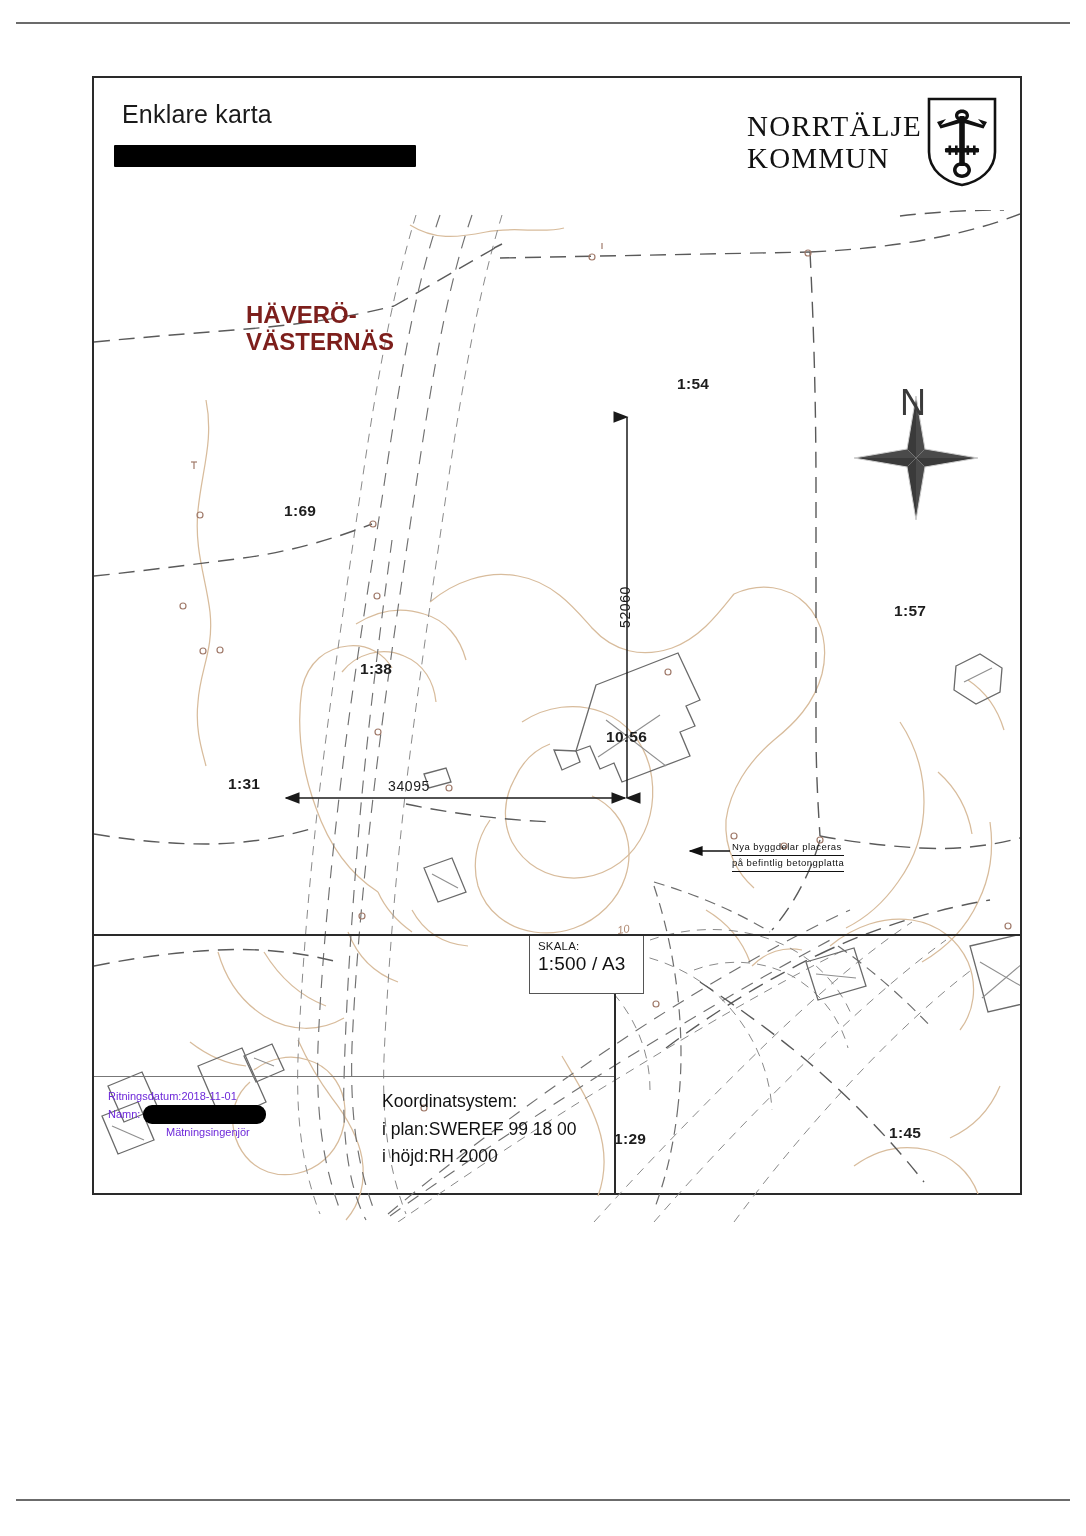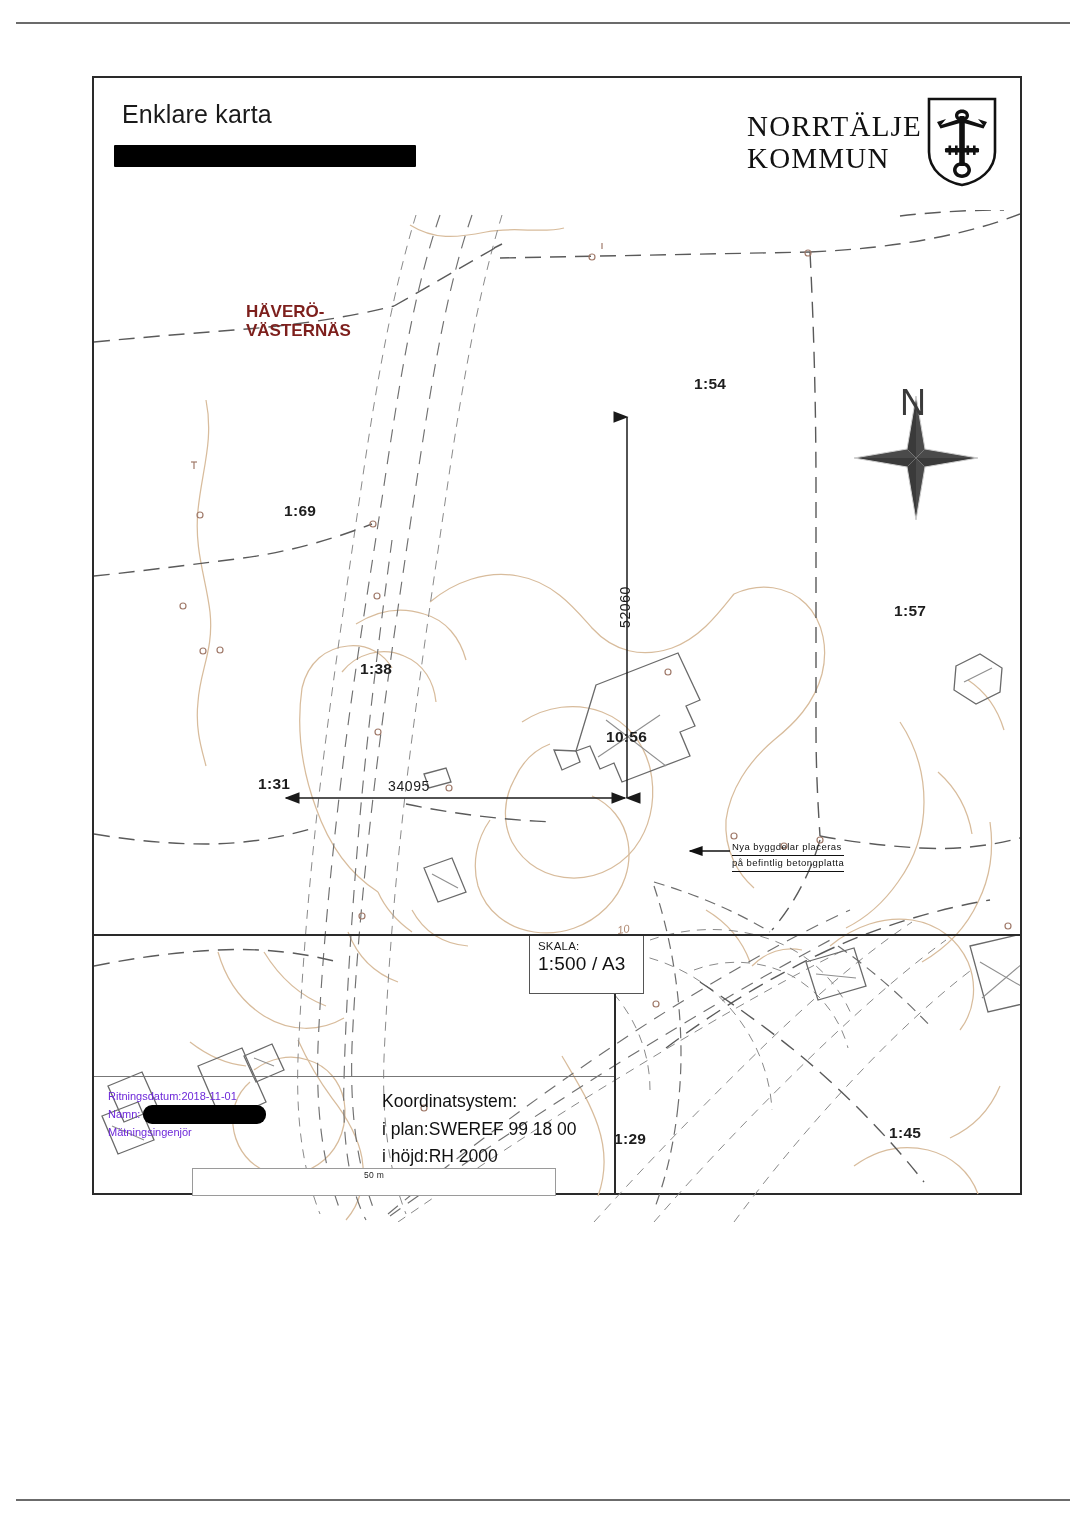--- a/index.html
+++ b/index.html
@@ -103,21 +103,21 @@
   .maplabel {
     position: absolute;
     font-size: 15.5px;
     font-weight: 700;
     color: #1d1d1d;
     white-space: nowrap;
     letter-spacing: .3px;
   }
   .estate-name {
     position: absolute;
-    font-size: 17px;
+    font-size: 24px;
     font-weight: 700;
     color: #7d1f1c;
     line-height: 1.12;
     white-space: nowrap;
   }
   .dimlabel {
     position: absolute;
     font-size: 14px;
     color: #1d1d1d;
     letter-spacing: .6px;
@@ -252,20 +252,21 @@
   #namn-redaction {
     display: inline-block;
     width: 123px;
     height: 19px;
     background: #000;
     border-radius: 9px;
     margin-left: 3px;
     vertical-align: middle;
   }
   #info-role {
+    margin-left: 58px;
   }
 </style>
 </head>
 <body>
 
 <div id="page">
 
   <div class="top-rule"></div>
   <div class="bottom-rule"></div>
 
@@ -482,50 +483,40 @@
           <path d="M0 -62 L9 -9 L62 0 L9 9 L0 62 L-9 9 L-62 0 L-9 -9 Z" fill="none" stroke="#cfcfcf" stroke-width="1"></path>
         </g>
       </svg>
 
       <div class="estate-name" style="left:152px; top:92px;">
         <div>HÄVERÖ-</div>
         <div>VÄSTERNÄS</div>
       </div>
 
       <div class="maplabel" style="left:190px; top:292px;">1:69</div>
-      <div class="maplabel" style="left:583px; top:165px;margin-left:17px;">1:54</div>
+      <div class="maplabel" style="left:583px; top:165px;">1:54</div>
       <div class="maplabel" style="left:800px; top:392px;">1:57</div>
       <div class="maplabel" style="left:266px; top:450px;">1:38</div>
-      <div class="maplabel" style="left:134px; top:565px;margin-left:30px;">1:31</div>
+      <div class="maplabel" style="left:134px; top:565px;">1:31</div>
       <div class="maplabel" style="left:512px; top:518px;">10:56</div>
       <div class="maplabel" style="left:117px; top:896px;">1:47</div>
       <div class="maplabel" style="left:520px; top:920px;">1:29</div>
       <div class="maplabel" style="left:795px; top:914px;">1:45</div>
 
       <div class="dimlabel vertical" style="left:523px; top:418px;">52060</div>
       <div class="dimlabel" style="left:294px; top:568px;">34095</div>
 
       <div id="north-letter" style="left:806px; top:172px;">N</div>
 
       <div id="note-callout" style="left:638px; top:630px;">
         <span>Nya  byggdelar  placeras</span>
         <span>på  befintlig  betongplatta</span>
       </div>
     </div>
 
-    <div id="scalebar">
-      <div id="scalebar-label">50 m</div>
-      <div id="scalebar-track">
-        <div class="seg on"></div>
-        <div class="seg off"></div>
-        <div class="seg on"></div>
-        <div class="seg off"></div>
-        <div class="seg on"></div>
-      </div>
-    </div>
 
     <div id="titleblock">
       <div id="tb-left">
 
         <div id="skala-box">
           <div id="skala-label">SKALA:</div>
           <div id="skala-value">1:500 / A3</div>
         </div>
 
         <div id="tb-info">

